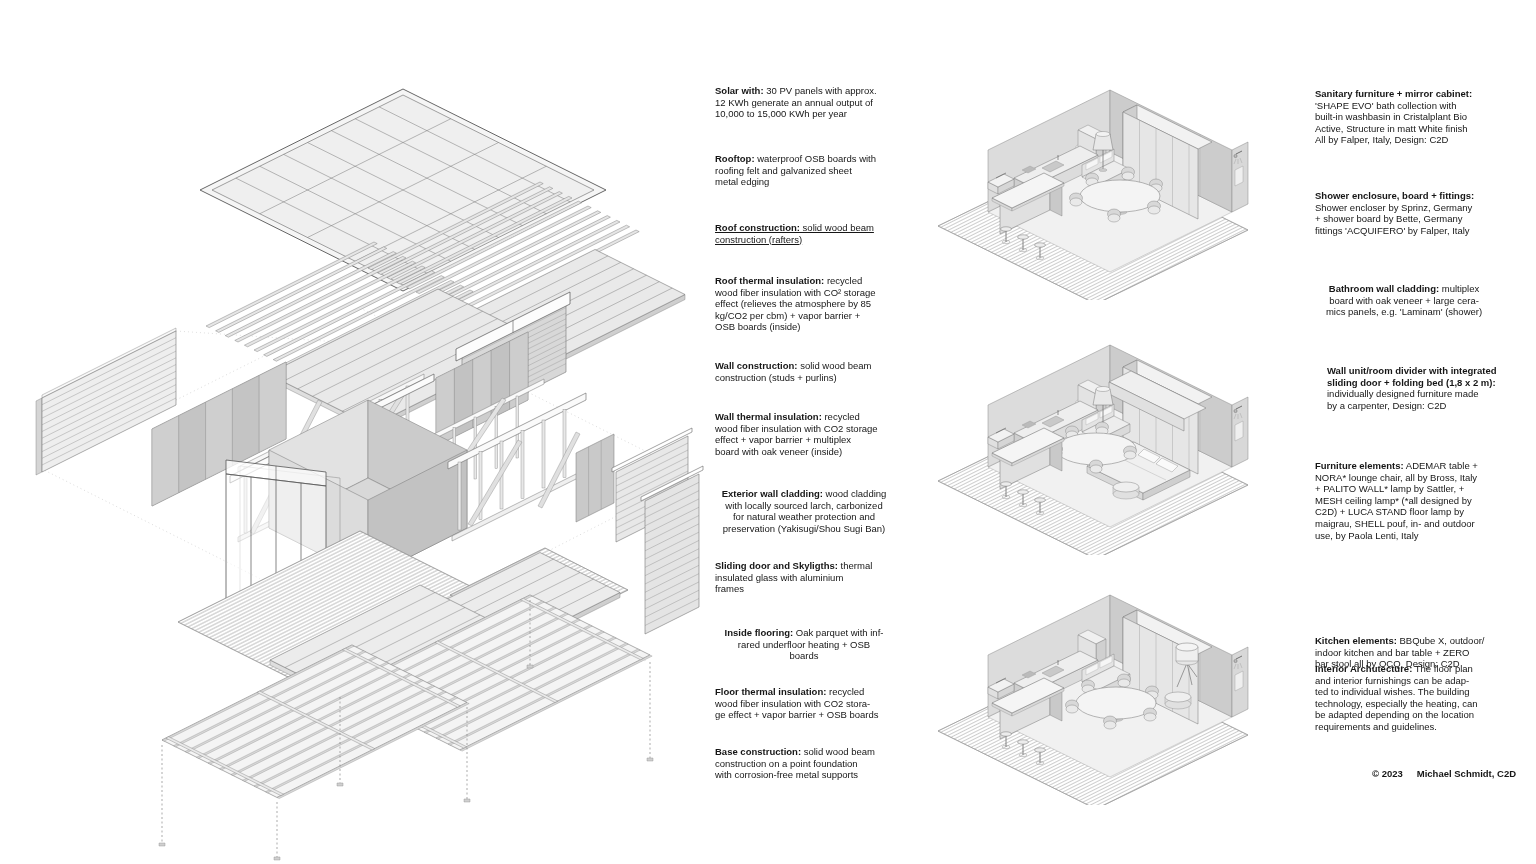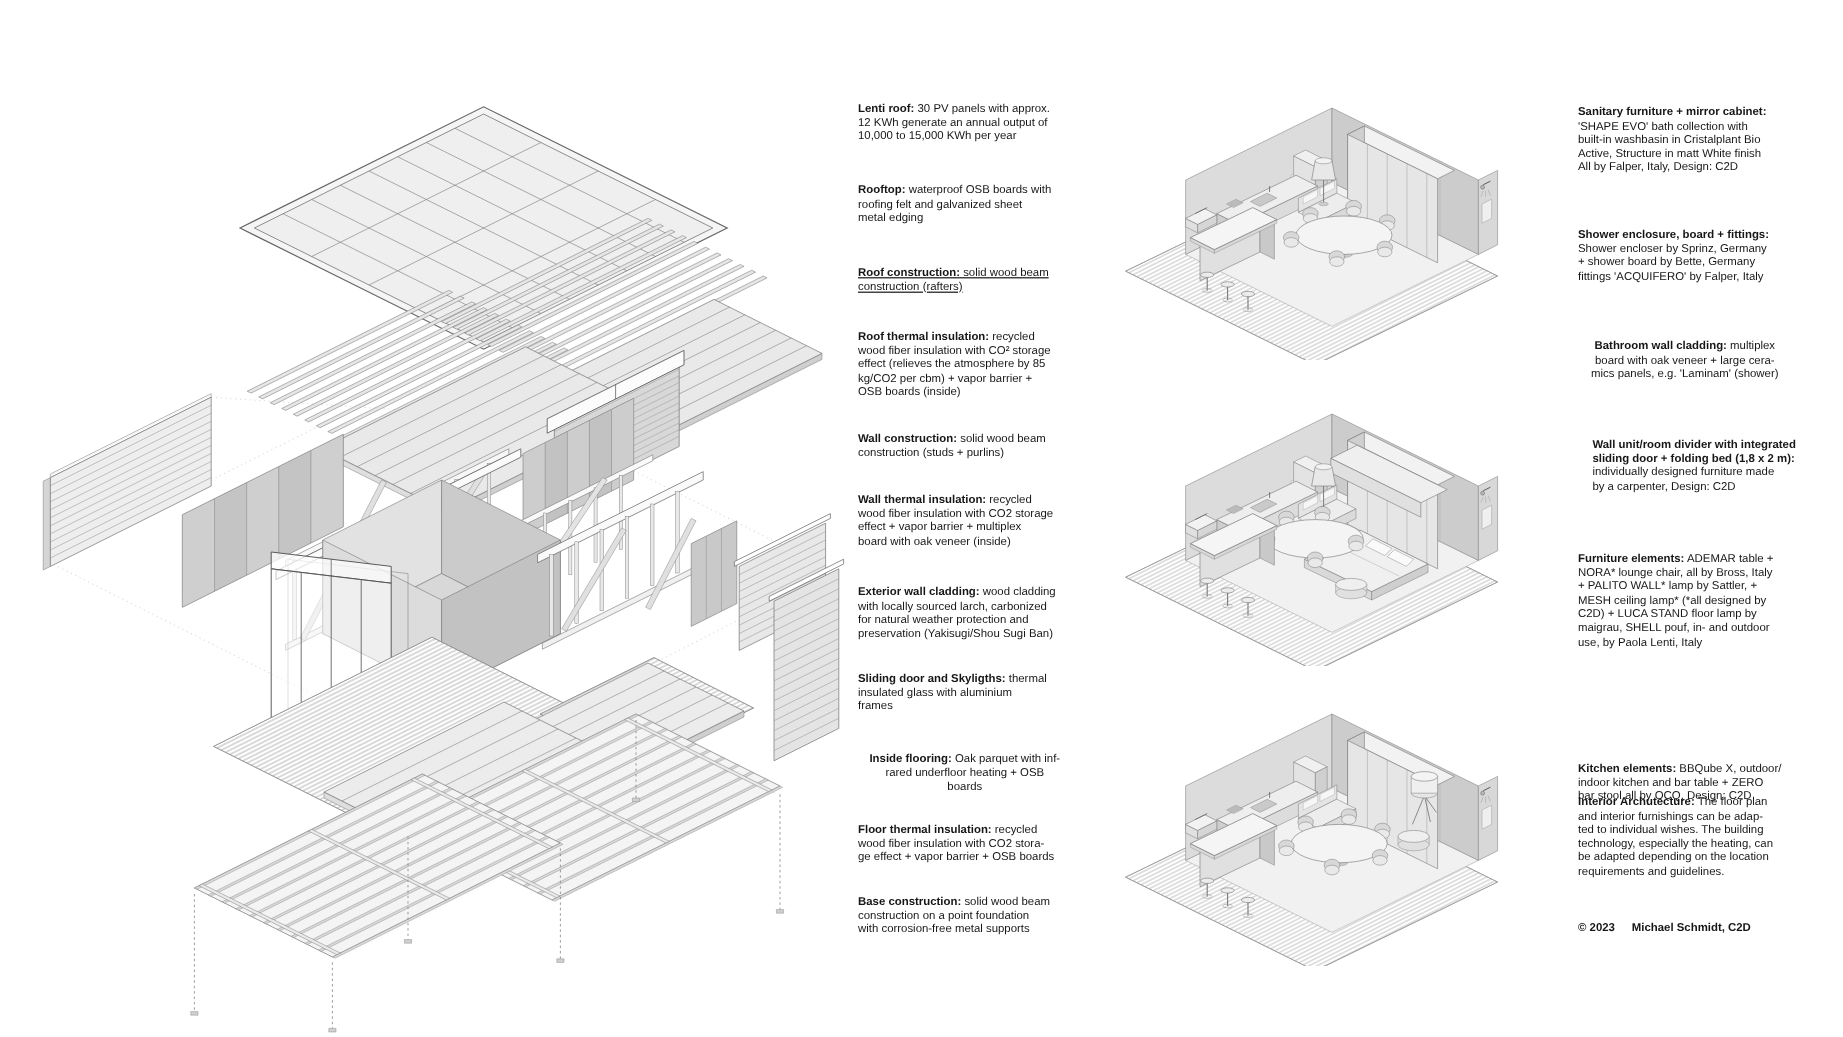--- a/index.html
+++ b/index.html
@@ -288,40 +288,40 @@
         <line x1="467" y1="707" x2="467" y2="799" stroke="#888" stroke-width="0.7" stroke-dasharray="2,2.5"></line>
         <polygon points="464,799 470,799 470,802 464,802" fill="#d0d0d0" stroke="#888" stroke-width="0.4"></polygon>
         <line x1="530" y1="600" x2="530" y2="665" stroke="#888" stroke-width="0.7" stroke-dasharray="2,2.5"></line>
         <polygon points="527,665 533,665 533,668 527,668" fill="#d0d0d0" stroke="#888" stroke-width="0.4"></polygon>
         <line x1="650" y1="662" x2="650" y2="758" stroke="#888" stroke-width="0.7" stroke-dasharray="2,2.5"></line>
         <polygon points="647,758 653,758 653,761 647,761" fill="#d0d0d0" stroke="#888" stroke-width="0.4"></polygon>
       </g>
   </svg>
 
   <div id="col-left">
-      <div class="ann" style="left: 715px; top: 85px;"><b class="h">Lenti roof:</b><span class="body"> 30 PV panels with approx.
+      <div class="ann" style="left: 715px; top: 85px;"><b class="h">Solar with:</b><span class="body"> 30 PV panels with approx.
 12 KWh generate an annual output of
 10,000 to 15,000 KWh per year</span></div>
       <div class="ann" style="left: 715px; top: 153px;"><b class="h">Rooftop:</b><span class="body"> waterproof OSB boards with
 roofing felt and galvanized sheet
 metal edging</span></div>
       <div class="ann" style="left: 715px; top: 222px; text-decoration: underline;"><b class="h">Roof construction:</b><span class="body"> solid wood beam
 construction (rafters)</span></div>
       <div class="ann" style="left: 715px; top: 275px;"><b class="h">Roof thermal insulation:</b><span class="body"> recycled
 wood fiber insulation with CO² storage
 effect (relieves the atmosphere by 85
 kg/CO2 per cbm) + vapor barrier +
 OSB boards (inside)</span></div>
       <div class="ann" style="left: 715px; top: 360px;"><b class="h">Wall construction:</b><span class="body"> solid wood beam
 construction (studs + purlins)</span></div>
       <div class="ann" style="left: 715px; top: 411px;"><b class="h">Wall thermal insulation:</b><span class="body"> recycled
 wood fiber insulation with CO2 storage
 effect + vapor barrier + multiplex
 board with oak veneer (inside)</span></div>
-      <div class="ann" style="left: 715px; top: 488px;"><b class="h">Exterior wall cladding:</b><span class="body"> wood cladding
+      <div class="ann" style="left: 715px; top: 488px; text-align: center;"><b class="h">Exterior wall cladding:</b><span class="body"> wood cladding
 with locally sourced larch, carbonized
 for natural weather protection and
 preservation (Yakisugi/Shou Sugi Ban)</span></div>
       <div class="ann" style="left: 715px; top: 560px;"><b class="h">Sliding door and Skyligths:</b><span class="body"> thermal
 insulated glass with aluminium
 frames</span></div>
       <div class="ann" style="left: 715px; top: 627px; text-align: center;"><b class="h">Inside flooring:</b><span class="body"> Oak parquet with inf-
 rared underfloor heating + OSB
 boards</span></div>
       <div class="ann" style="left: 715px; top: 686px;"><b class="h">Floor thermal insulation:</b><span class="body"> recycled
@@ -618,16 +618,16 @@
 indoor kitchen and bar table + ZERO
 bar stool all by OCQ, Design: C2D</span></div>
       <div class="ann" style="left: 1315px; top: 663px;"><b class="h">Interior Archutecture:</b><span class="body"> The floor plan
 and interior furnishings can be adap-
 ted to individual wishes. The building
 technology, especially the heating, can
 be adapted depending on the location
 requirements and guidelines.</span></div>
     </div>
 
-  <div id="copyright" style="left:1315px;top:768px">
+  <div id="copyright" style="left:1372px;top:768px">
     <span class="year">© 2023</span><span class="author">Michael Schmidt, C2D</span>
   </div>
 </div>
 
 </body></html>

